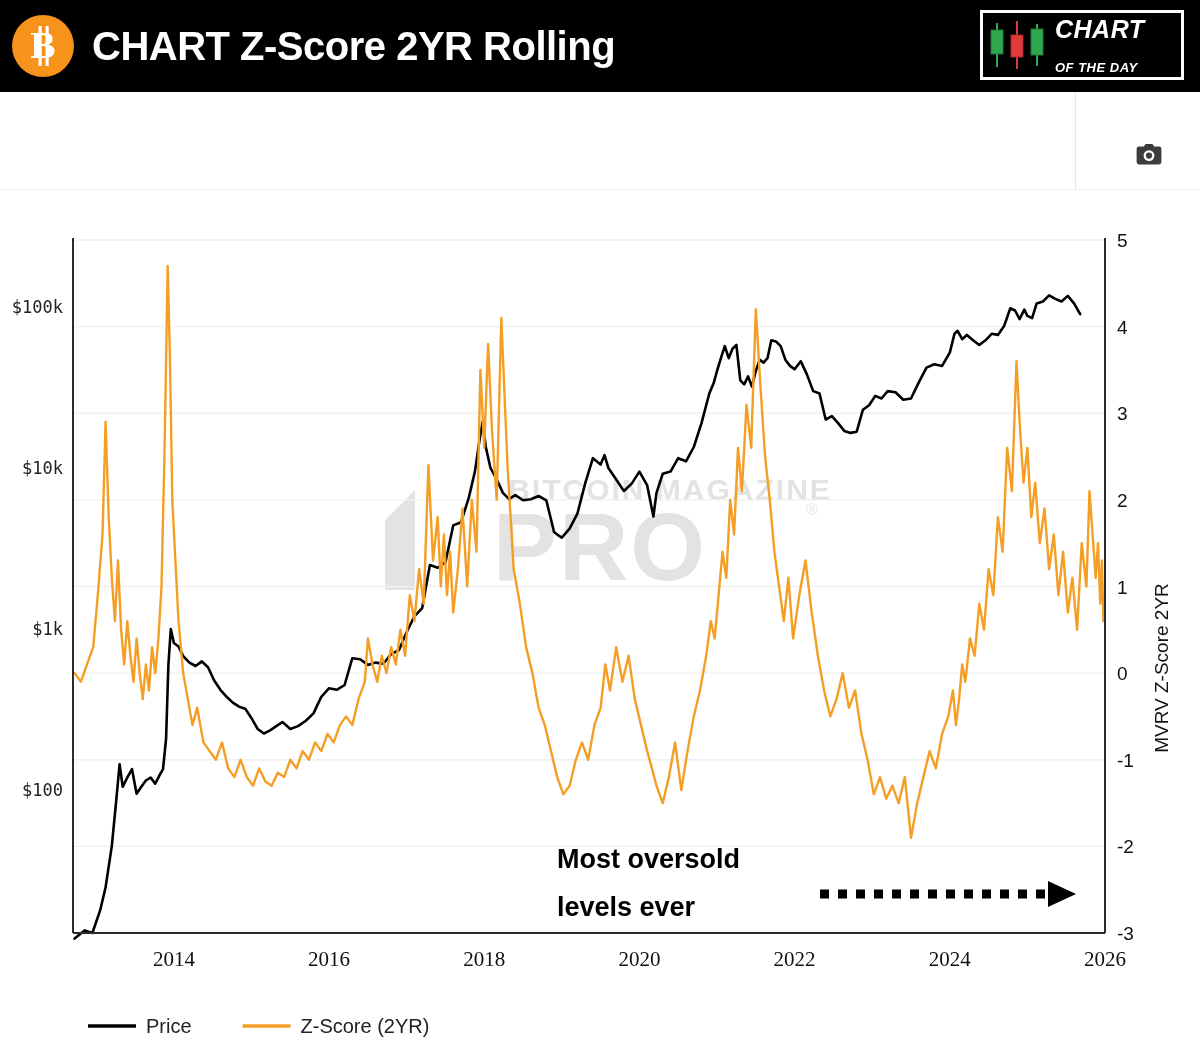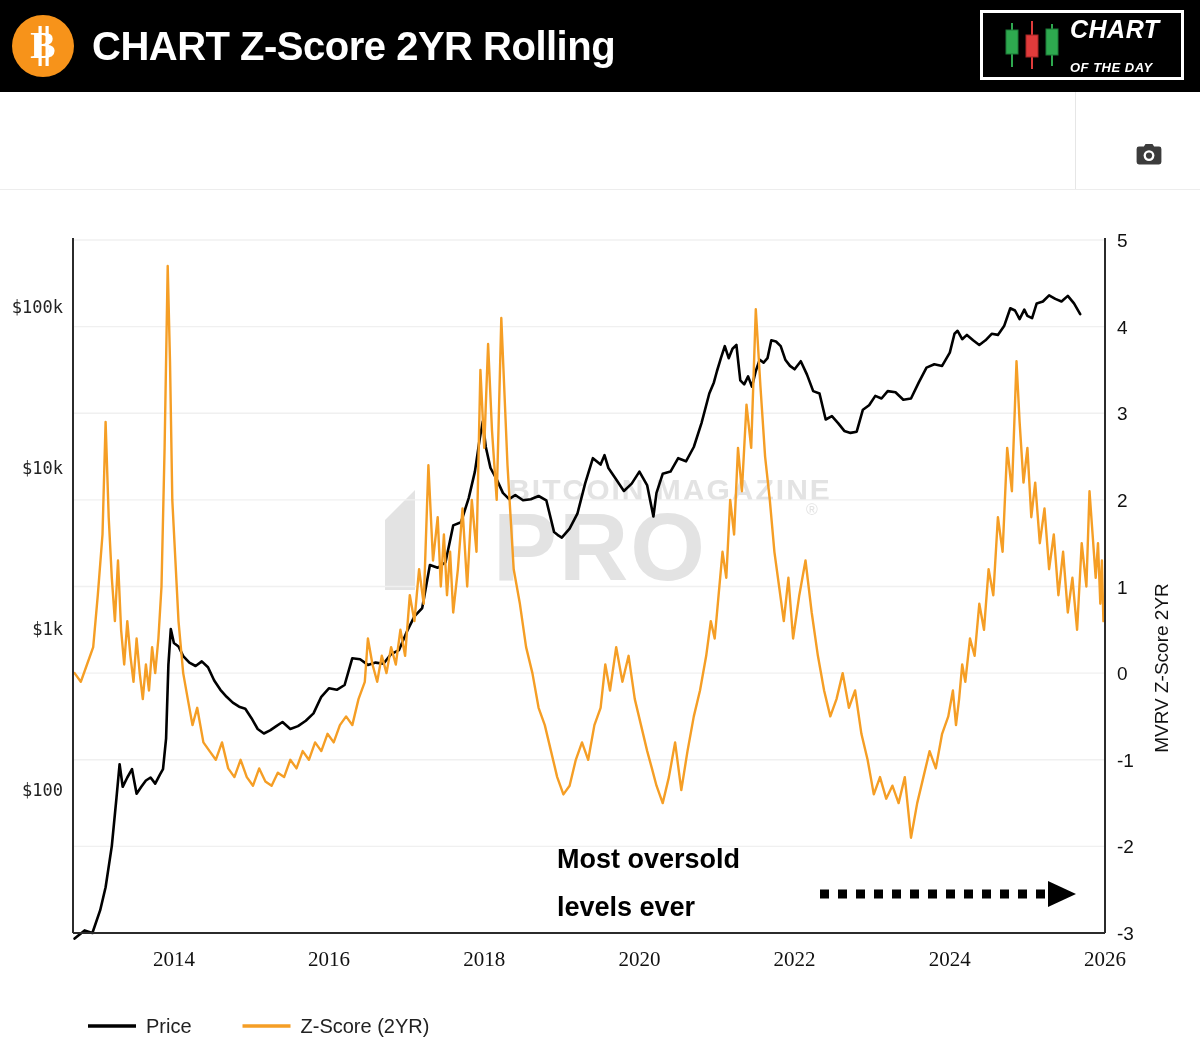--- a/index.html
+++ b/index.html
@@ -25,21 +25,21 @@
   .btc-logo svg { display:block; }
   .header-title {
     color:#ffffff; font-size:40px; font-weight:bold;
     letter-spacing:-0.5px; margin-left:18px; white-space:nowrap;
     font-family:"Liberation Sans", sans-serif;
   }
   .cotd-badge {
     position:absolute; right:16px; top:10px;
     width:204px; height:70px;
     border:3px solid #ffffff; background:#000;
-    display:flex; align-items:center; padding:0 19px;
+    display:flex; align-items:center; padding:0 4px;
   }
   .cotd-candles { width:62px; height:52px; position:relative; flex:0 0 auto; }
   .cotd-text { margin-left:6px; display:flex; flex-direction:column; align-items:flex-start; }
   .cotd-main {
     color:#fff; font-size:25px; font-weight:bold; font-style:italic;
     line-height:1; letter-spacing:0.5px;
   }
   .cotd-sub {
     color:#fff; font-size:13px; font-weight:bold; font-style:italic;
     line-height:1; margin-top:19px; letter-spacing:0.5px;

